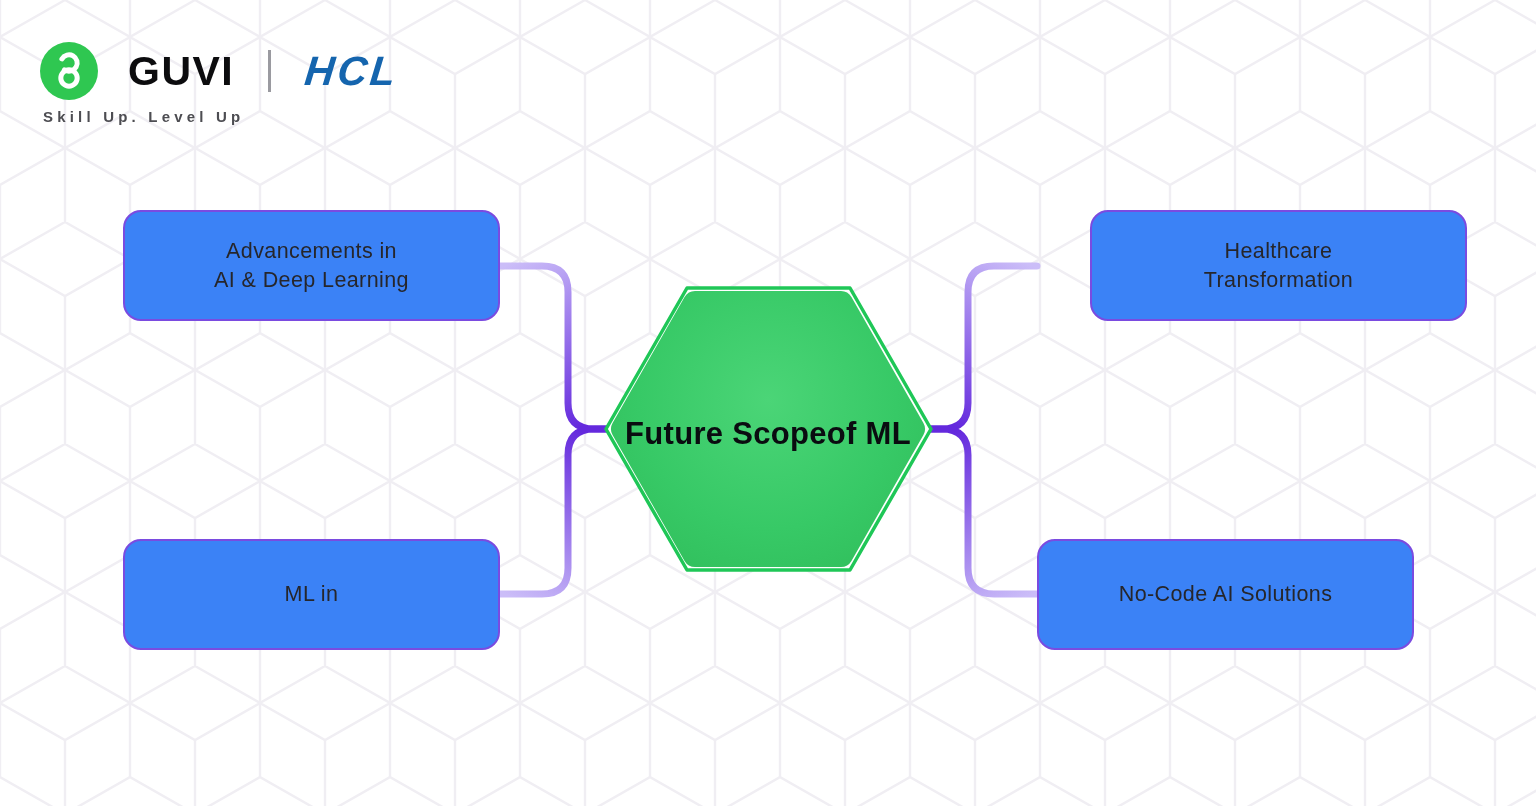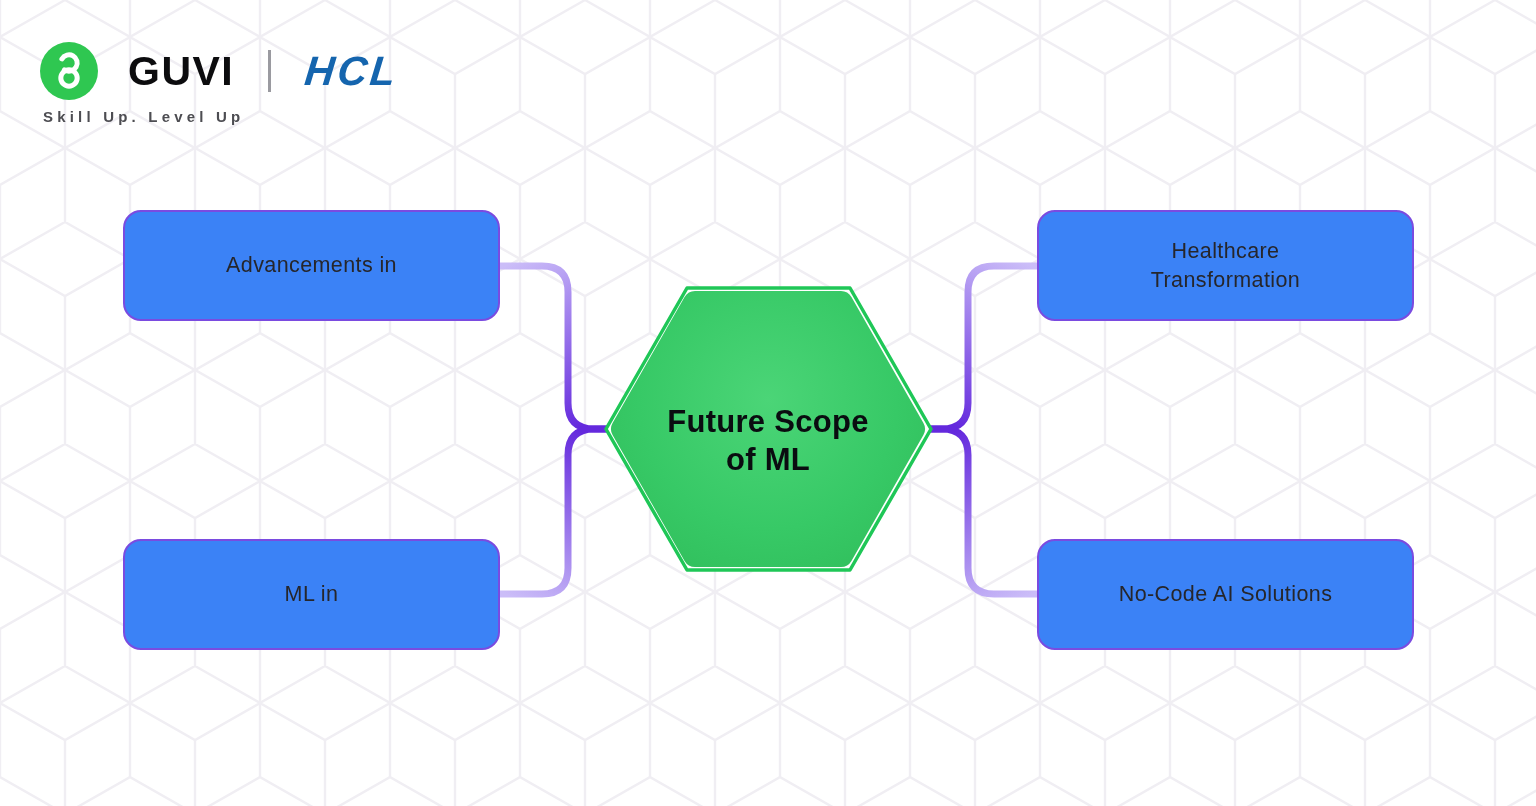--- a/index.html
+++ b/index.html
@@ -33,27 +33,27 @@
     position:absolute;width:377px;height:111px;z-index:2;
     background:#3b82f6;border:2px solid #7a4be0;border-radius:18px;
     display:flex;flex-direction:column;align-items:center;justify-content:center;
     box-sizing:border-box;
   }
   .node-line{
     font-size:21.5px;line-height:29px;color:#26262b;letter-spacing:0.4px;
     text-align:center;white-space:nowrap;
   }
   .node-advancements{left:123px;top:210px;}
-  .node-healthcare  {left:1037px;top:210px;}
+  .node-healthcare  {left:1090px;top:210px;}
   .node-quantum     {left:123px;top:539px;}
   .node-nocode      {left:1037px;top:539px;}
   .hex-label{
     position:absolute;left:605px;top:288px;width:326px;height:282px;z-index:2;
-    display:flex;flex-direction:column;align-items:center;justify-content:center;
-    padding-top:10px;box-sizing:border-box;margin-top:7px;
+    display:flex;align-items:center;justify-content:center;
+    padding-top:10px;box-sizing:border-box;
   }
   .hex-line{
     font-size:31px;font-weight:800;line-height:38px;color:#0a0c10;
     letter-spacing:0.3px;text-align:center;white-space:nowrap;
   }
 </style>
 </head>
 <body>
 
 <svg id="bg-pattern" width="1536" height="806" xmlns="http://www.w3.org/2000/svg">
@@ -129,20 +129,21 @@
   </g>
 </svg>
 
 <div class="hex-label">
   <div class="hex-line">Future Scope</div>
   <div class="hex-line">of ML</div>
 </div>
 
 <div class="node node-advancements">
   <div class="node-line">Advancements in</div>
+  <div class="node-line">AI &amp; Deep Learning</div>
 </div>
 
 <div class="node node-healthcare">
   <div class="node-line">Healthcare</div>
   <div class="node-line">Transformation</div>
 </div>
 
 <div class="node node-quantum">
   <div class="node-line">ML in</div>
 </div>

